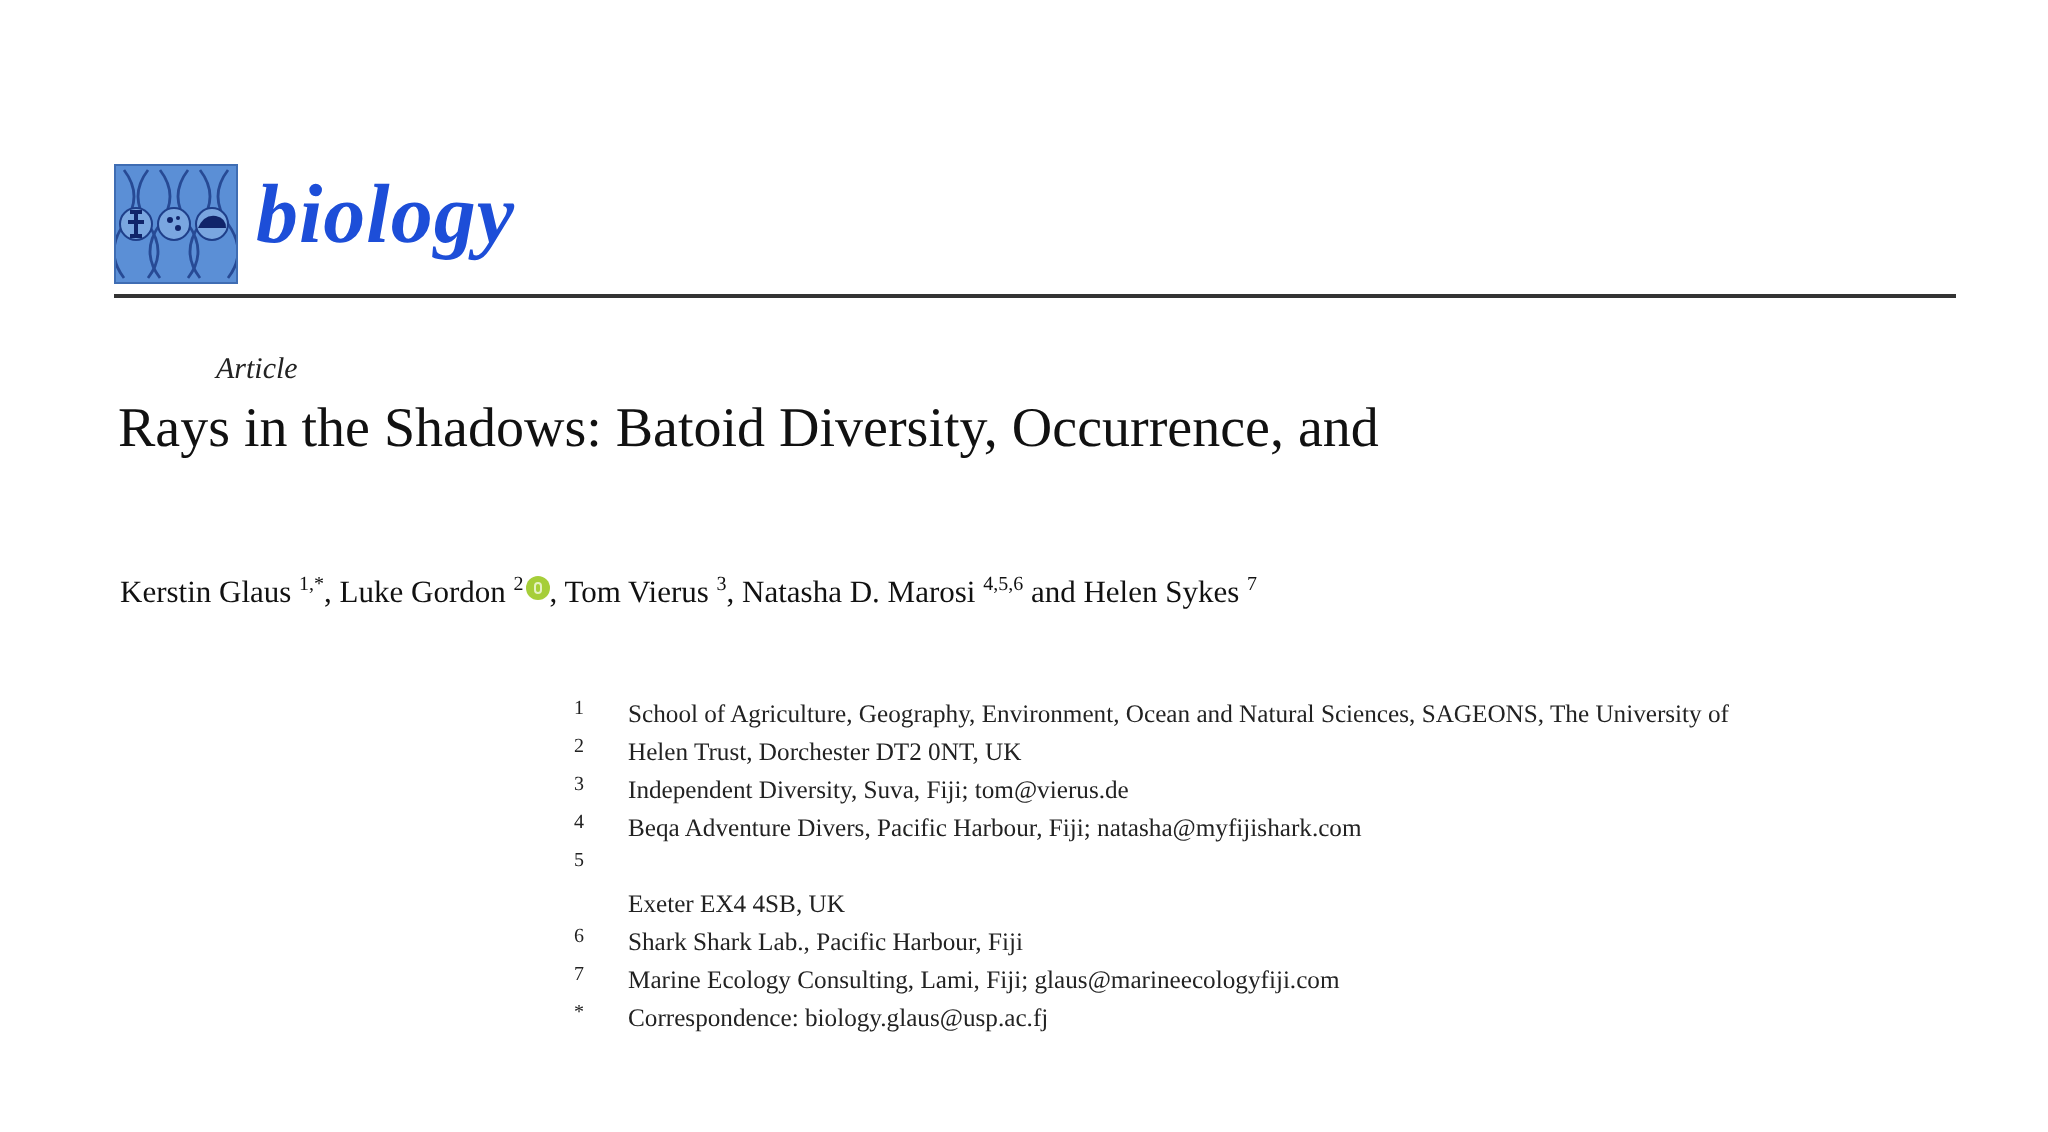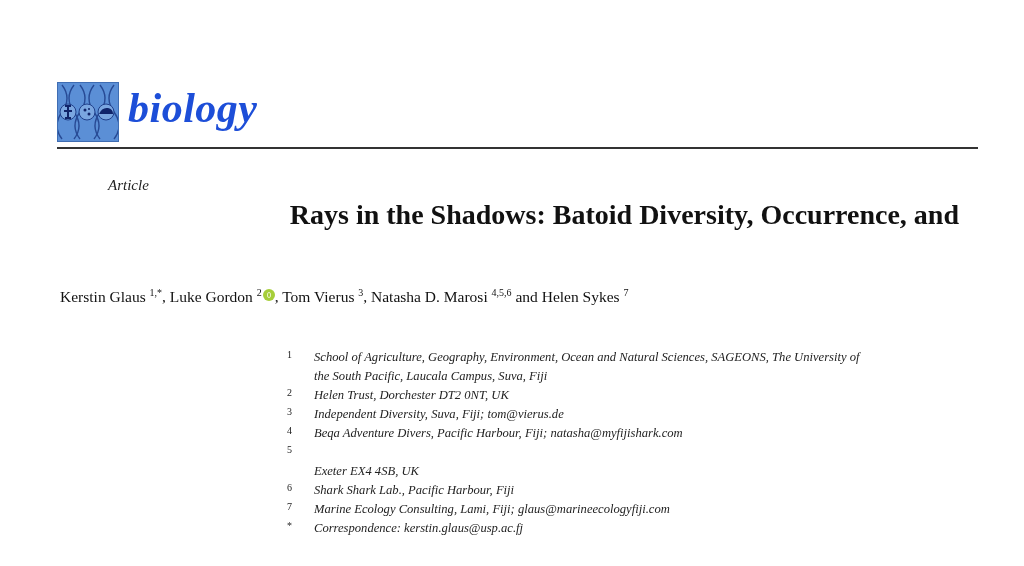--- a/index.html
+++ b/index.html
@@ -67,26 +67,25 @@
       font-style: italic;
       font-size: 15px;
       color: #222;
       margin-left: 48px;
     }
     .title {
       position: absolute;
       left: 59px;
       top: 198px;
       width: 900px;
-      font-weight: bold;
+      font-weight: normal;
       font-size: 28px;
       line-height: 34px;
       color: #111;
       margin: 0;
-      text-align: right;
     }
     .authors {
       position: absolute;
       left: 60px;
       top: 288px;
       font-weight: normal;
       font-size: 15.5px;
       color: #111;
       white-space: nowrap;
     }
@@ -130,21 +129,20 @@
       width: 27px;
       flex: 0 0 27px;
       font-size: 10px;
       text-align: left;
       padding-left: 2px;
       position: relative;
       top: -3px;
     }
     .aff-text {
       flex: 1;
-      font-style: italic;
     }
   </style>
 </head>
 <body>
 
 <div class="header">
   <div class="journal-logo">
     <svg width="60" height="58" viewBox="0 0 60 58">
       <g stroke="#1f3f8a" stroke-width="1.4" fill="none" opacity="0.85">
         <path d="M4 2 Q14 15 4 29 Q-6 43 4 56"></path>
@@ -177,21 +175,20 @@
 
 <div class="authors">
   <span>Kerstin Glaus</span>&nbsp;<sup>1,*</sup><span>, </span><span>Luke Gordon</span>&nbsp;<sup>2</sup><span class="orcid"></span><span>, </span><span>Tom Vierus</span>&nbsp;<sup>3</sup><span>, </span><span>Natasha D. Marosi</span>&nbsp;<sup>4,5,6</sup><span> and </span><span>Helen Sykes</span>&nbsp;<sup>7</sup>
 </div>
 
 <div class="affiliations">
   <div class="aff-row">
     <span class="aff-num">1</span>
     <span class="aff-text">
       <span>School of Agriculture, Geography, Environment, Ocean and Natural Sciences, SAGEONS, The University of</span><br>
-      <span>the South Pacific, Laucala Campus, Suva, Fiji</span>
     </span>
   </div>
   <div class="aff-row">
     <span class="aff-num">2</span>
     <span class="aff-text">Helen Trust, Dorchester DT2 0NT, UK</span>
   </div>
   <div class="aff-row">
     <span class="aff-num">3</span>
     <span class="aff-text">Independent Diversity, Suva, Fiji; tom@vierus.de</span>
   </div>
@@ -209,15 +206,15 @@
   <div class="aff-row">
     <span class="aff-num">6</span>
     <span class="aff-text">Shark Shark Lab., Pacific Harbour, Fiji</span>
   </div>
   <div class="aff-row">
     <span class="aff-num">7</span>
     <span class="aff-text">Marine Ecology Consulting, Lami, Fiji; glaus@marineecologyfiji.com</span>
   </div>
   <div class="aff-row">
     <span class="aff-num">*</span>
-    <span class="aff-text">Correspondence: kerstin.glaus@usp.ac.fj</span>
+    <span class="aff-text">Correspondence: biology.glaus@usp.ac.fj</span>
   </div>
 </div>
 
 </body></html>

